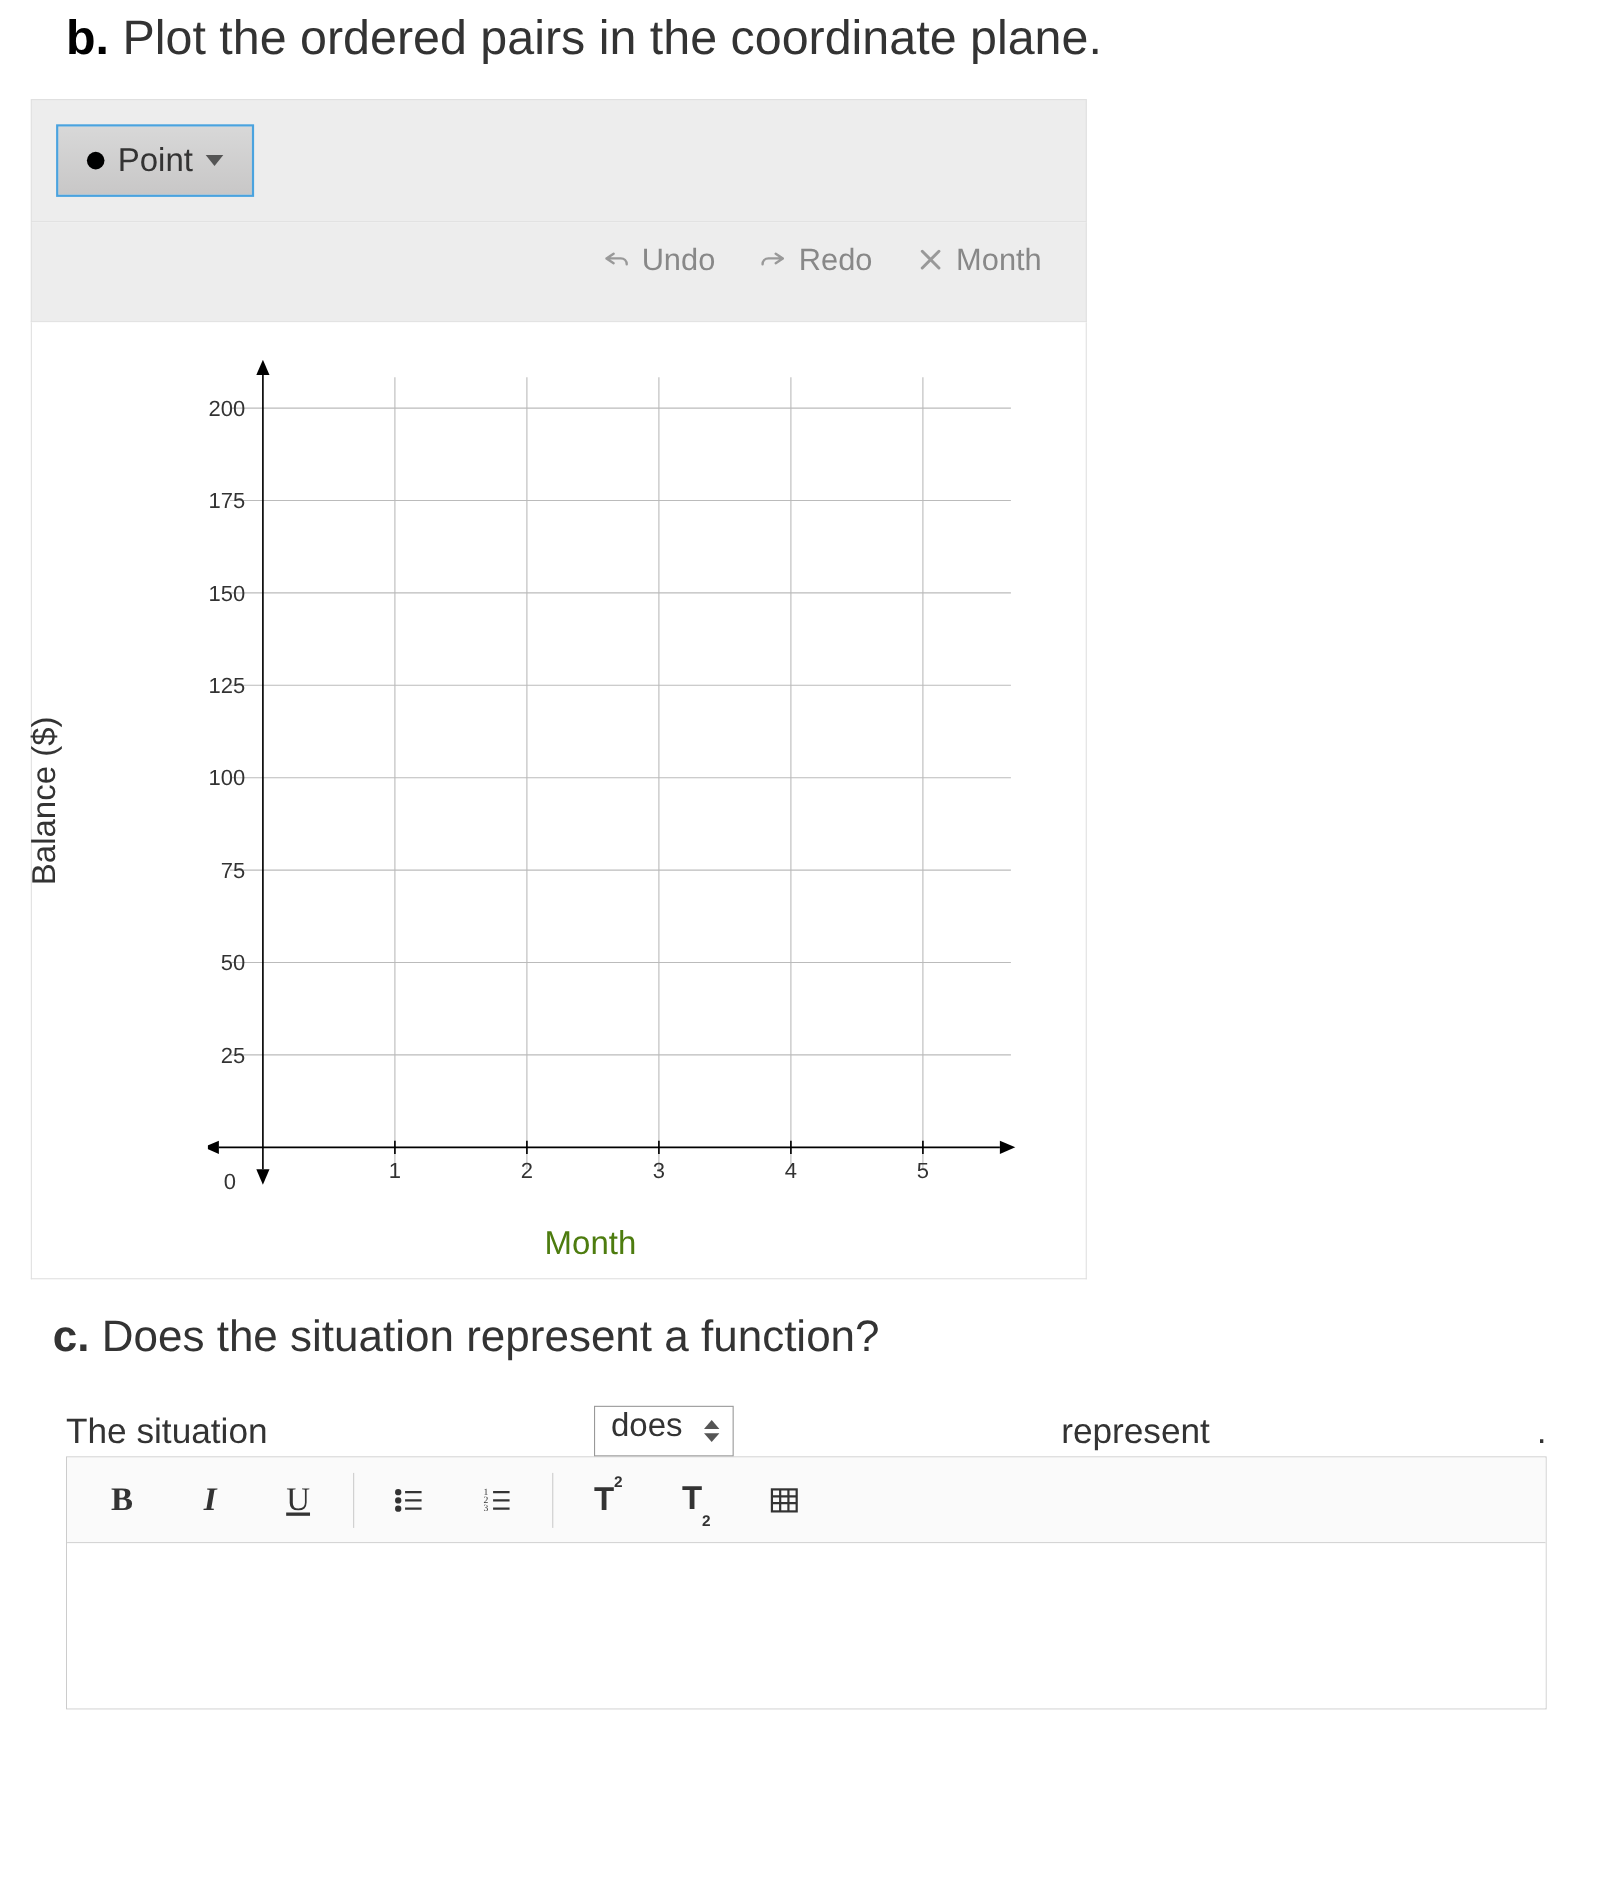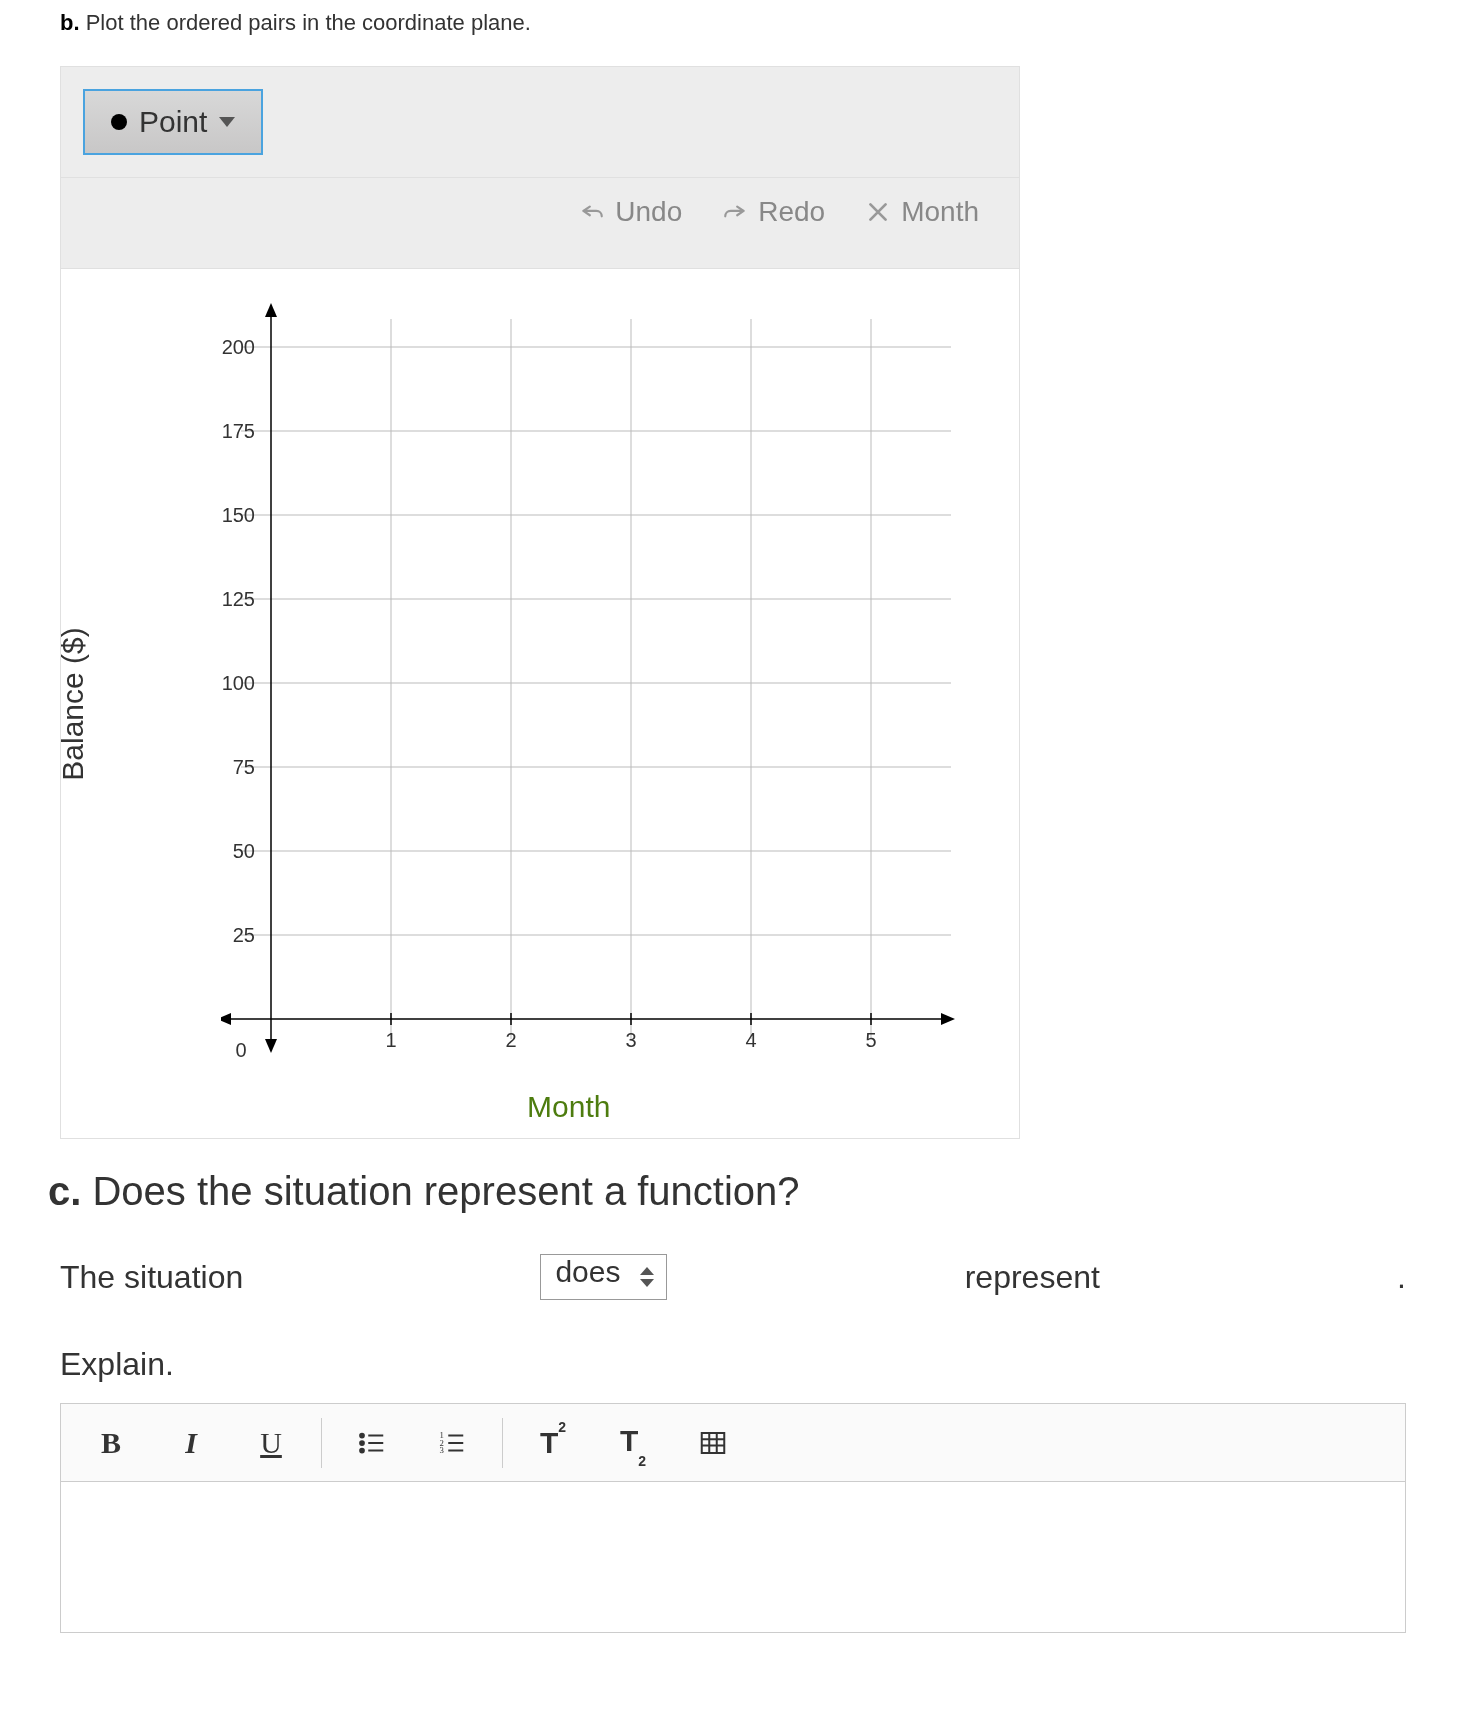--- a/index.html
+++ b/index.html
@@ -7,26 +7,26 @@
     font-family: -apple-system, BlinkMacSystemFont, "Segoe UI", Helvetica, Arial, sans-serif;
     margin: 0;
     padding: 0;
     background: #fff;
     color: #333;
     font-size: 28px;
   }
   .container { width: 1466px; }
   .part-header {
     padding: 10px 42px 30px 60px;
-    font-size: 22px;
+    font-size: 44px;
   }
   .part-header b { font-weight: bold; color: #000; }
 
   .plot-widget {
-    margin: 0 60px;
+    margin: 0 28px;
     width: 960px;
   }
   .toolbar-top {
     background: #ededed;
     border: 1px solid #e0e0e0;
     padding: 22px;
   }
   .tool-point-btn {
     display: inline-flex;
     align-items: center;
@@ -299,21 +299,20 @@
       <span>does</span>
       <span class="stepper">
           <span class="up"></span>
           <span class="down"></span>
         </span>
     </span>
     <span>represent</span>
     <span>.</span>
   </div>
 
-  <div class="explain-label">Explain.</div>
 
   <div class="editor">
     <div class="editor-toolbar">
       <div class="ed-btn" style="font-weight:bold;">B</div>
       <div class="ed-btn" style="font-style:italic; font-weight:bold;">I</div>
       <div class="ed-btn" style="text-decoration:underline;">U</div>
       <div class="divider"></div>
       <div class="ed-btn">
         <svg viewBox="0 0 24 24">
           <circle cx="4" cy="6" r="1.5" fill="#333"></circle>

